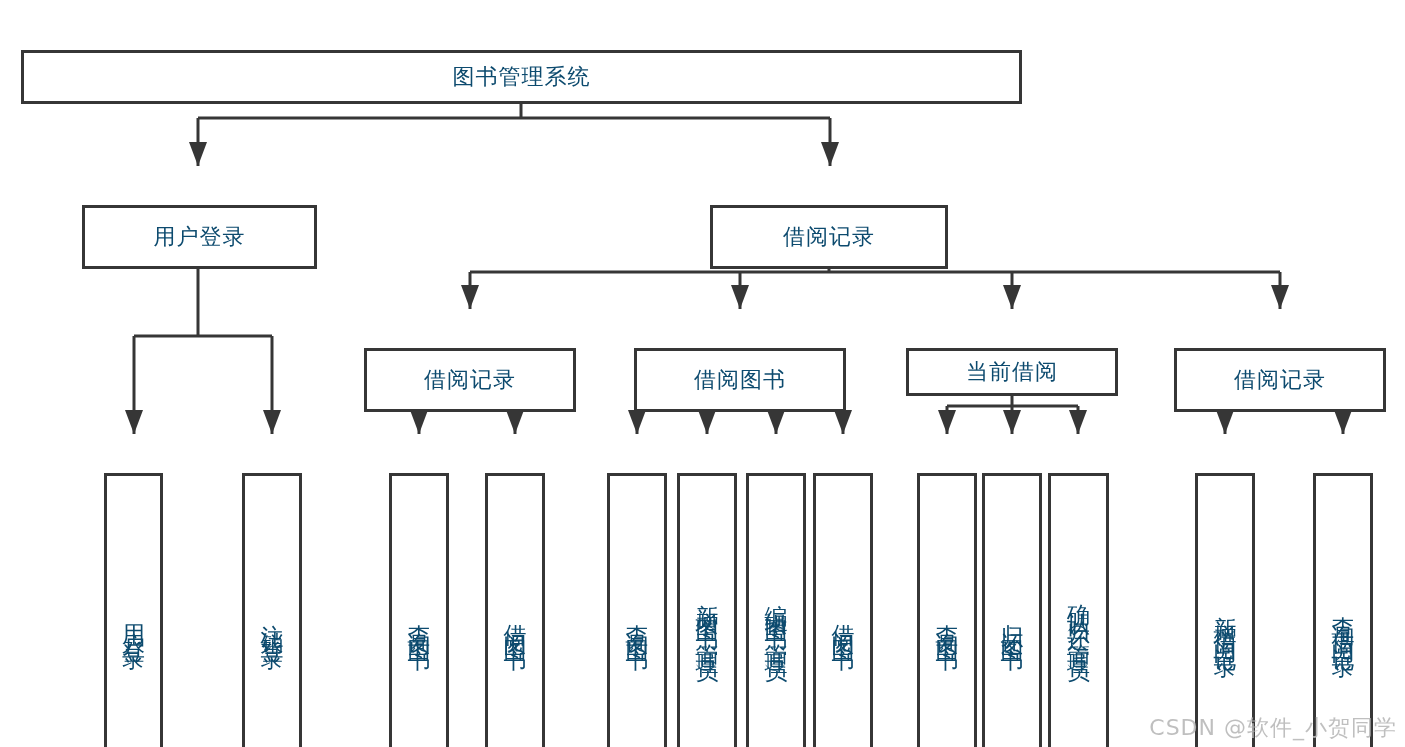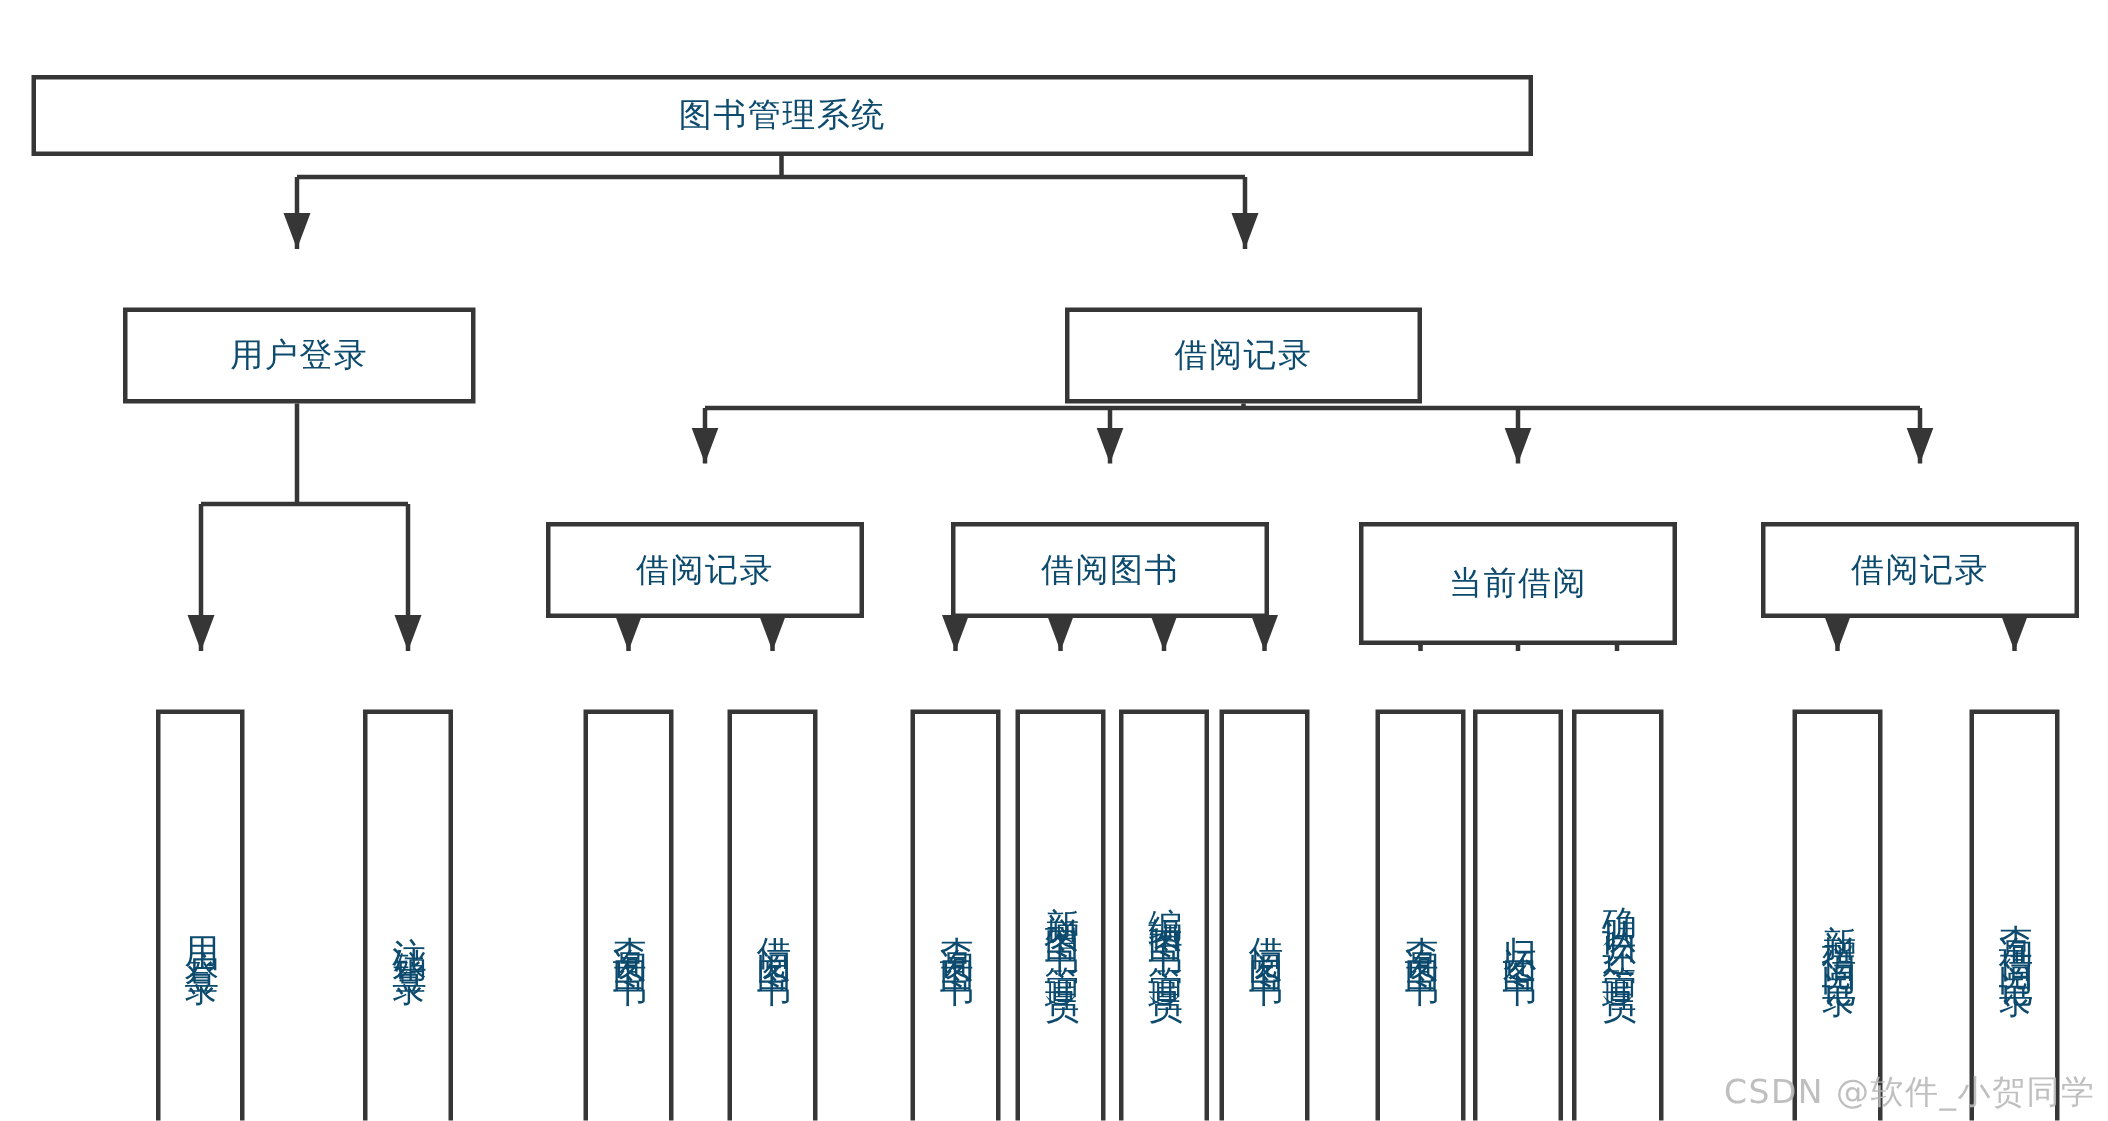--- a/index.html
+++ b/index.html
@@ -97,21 +97,21 @@
 <div class="node h" style="left:710px;top:169px;width:238px;height:64px">
   <span>借阅记录</span>
 </div>
 
 <div class="node h" style="left:364px;top:312px;width:212px;height:64px">
   <span>借阅记录</span>
 </div>
 <div class="node h" style="left:634px;top:312px;width:212px;height:64px">
   <span>借阅图书</span>
 </div>
-<div class="node h" style="left:906px;top:312px;width:212px;height:82px">
+<div class="node h" style="left:906px;top:312px;width:212px;height:48px">
   <span>当前借阅</span>
 </div>
 <div class="node h" style="left:1174px;top:312px;width:212px;height:64px">
   <span>借阅记录</span>
 </div>
 
 <div class="node" style="left:104px;top:437px;width:59px;height:298px">
   <span class="vtext">用户登录</span>
 </div>
 <div class="node" style="left:242px;top:437px;width:60px;height:298px">

